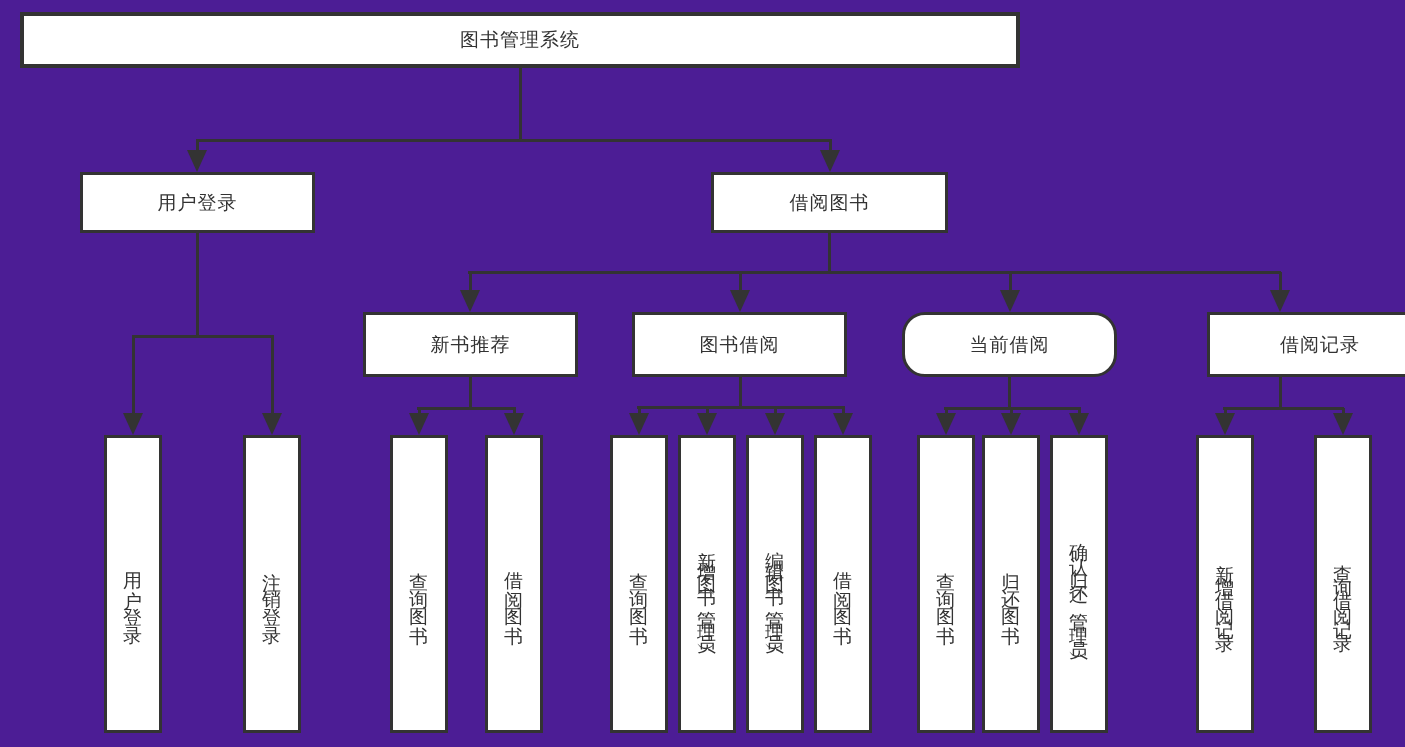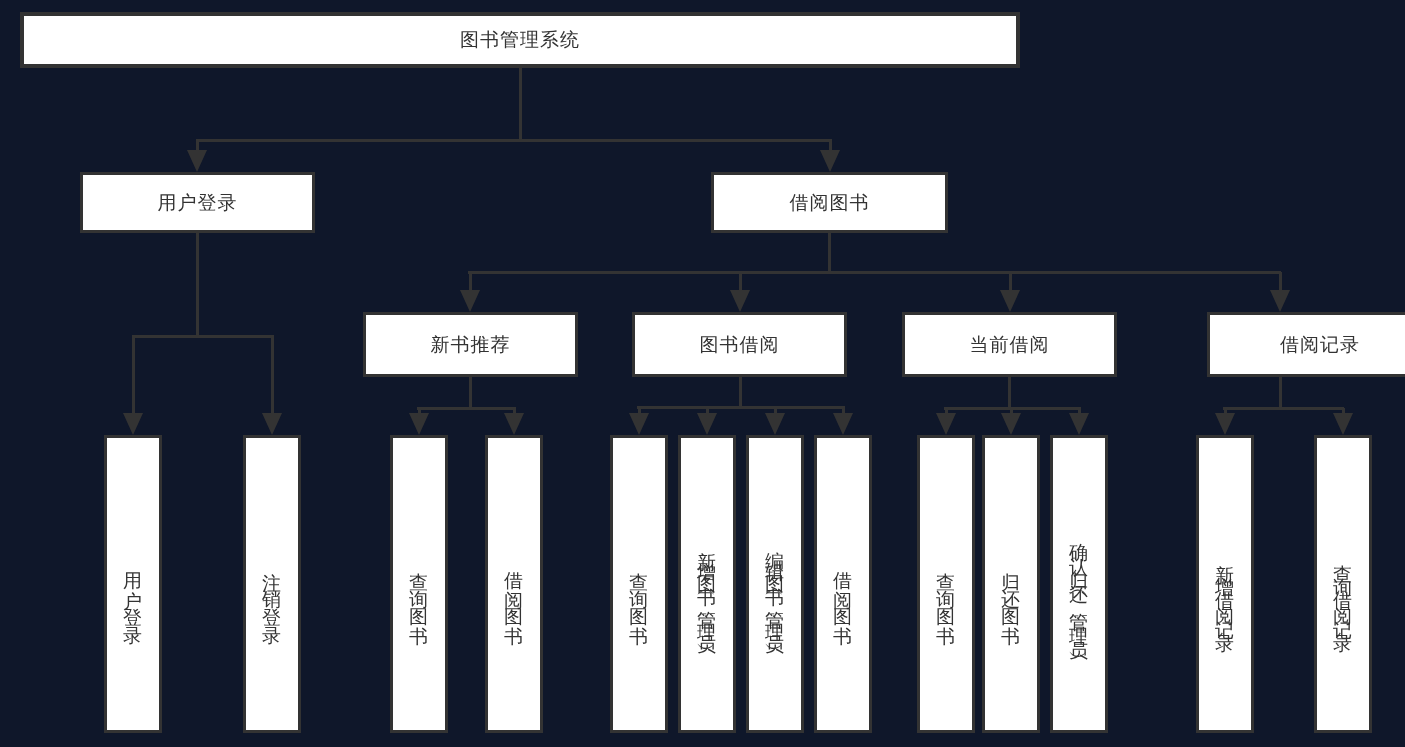--- a/index.html
+++ b/index.html
@@ -1,17 +1,17 @@
 <!DOCTYPE html>
 <html><head>
 <meta charset="utf-8">
 <style>
   html,body { margin:0; padding:0; background:#ffffff; }
   #stage {
-    position:relative; width:1405px; height:747px; background:#0f172a;
+    position:relative; width:1405px; height:747px; background:#4c1d95;
     font-family:"Liberation Sans", sans-serif; color:#333333; overflow:hidden;
   }
   .node {
     position:absolute; box-sizing:border-box; background:#ffffff;
     border:3px solid #333333; display:flex; align-items:center; justify-content:center;
   }
   .node.root { border-width:4px; }
   .hlabel { font-size:19px; letter-spacing:1px; white-space:nowrap; }
   .vbox .vlabel {
     writing-mode:vertical-rl; text-orientation:mixed;
@@ -87,21 +87,21 @@
     <div class="shaft"></div>
       <div class="head"></div>
   </div>
 
   <div class="node" style="left:363px; top:312px; width:215px; height:65px;">
     <span class="hlabel">新书推荐</span>
   </div>
   <div class="node" style="left:632px; top:312px; width:215px; height:65px;">
     <span class="hlabel">图书借阅</span>
   </div>
-  <div class="node" style="left:902px; top:312px; width:215px; height:65px;">
+  <div class="node" style="left:902px; top:312px; width:215px; height:65px;border-radius:23px;">
     <span class="hlabel">当前借阅</span>
   </div>
   <div class="node" style="left:1207px; top:312px; width:215px; height:65px;padding-left:11px;">
     <span class="hlabel">借阅记录</span>
   </div>
 
   <div class="vline" style="left:469px; top:377px; height:31px;"></div>
   <div class="hline" style="left:417px; top:407px; width:99px;"></div>
   <div class="arrow" style="left:409px; top:408px; height:27px;">
     <div class="shaft"></div>

